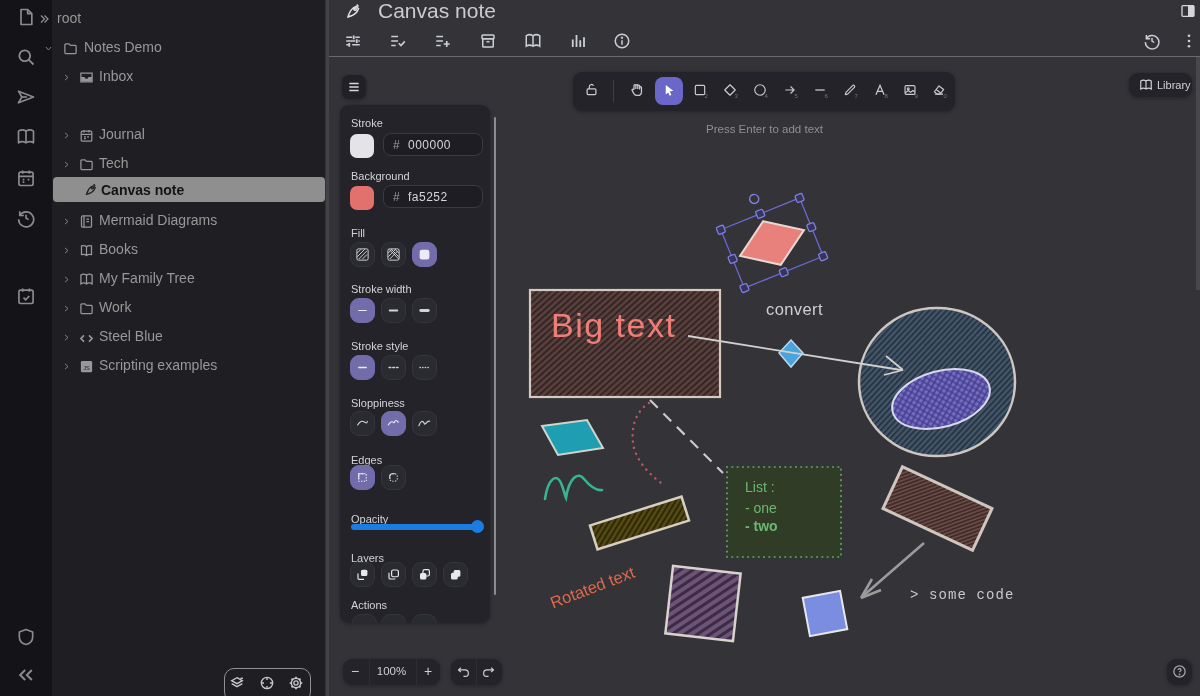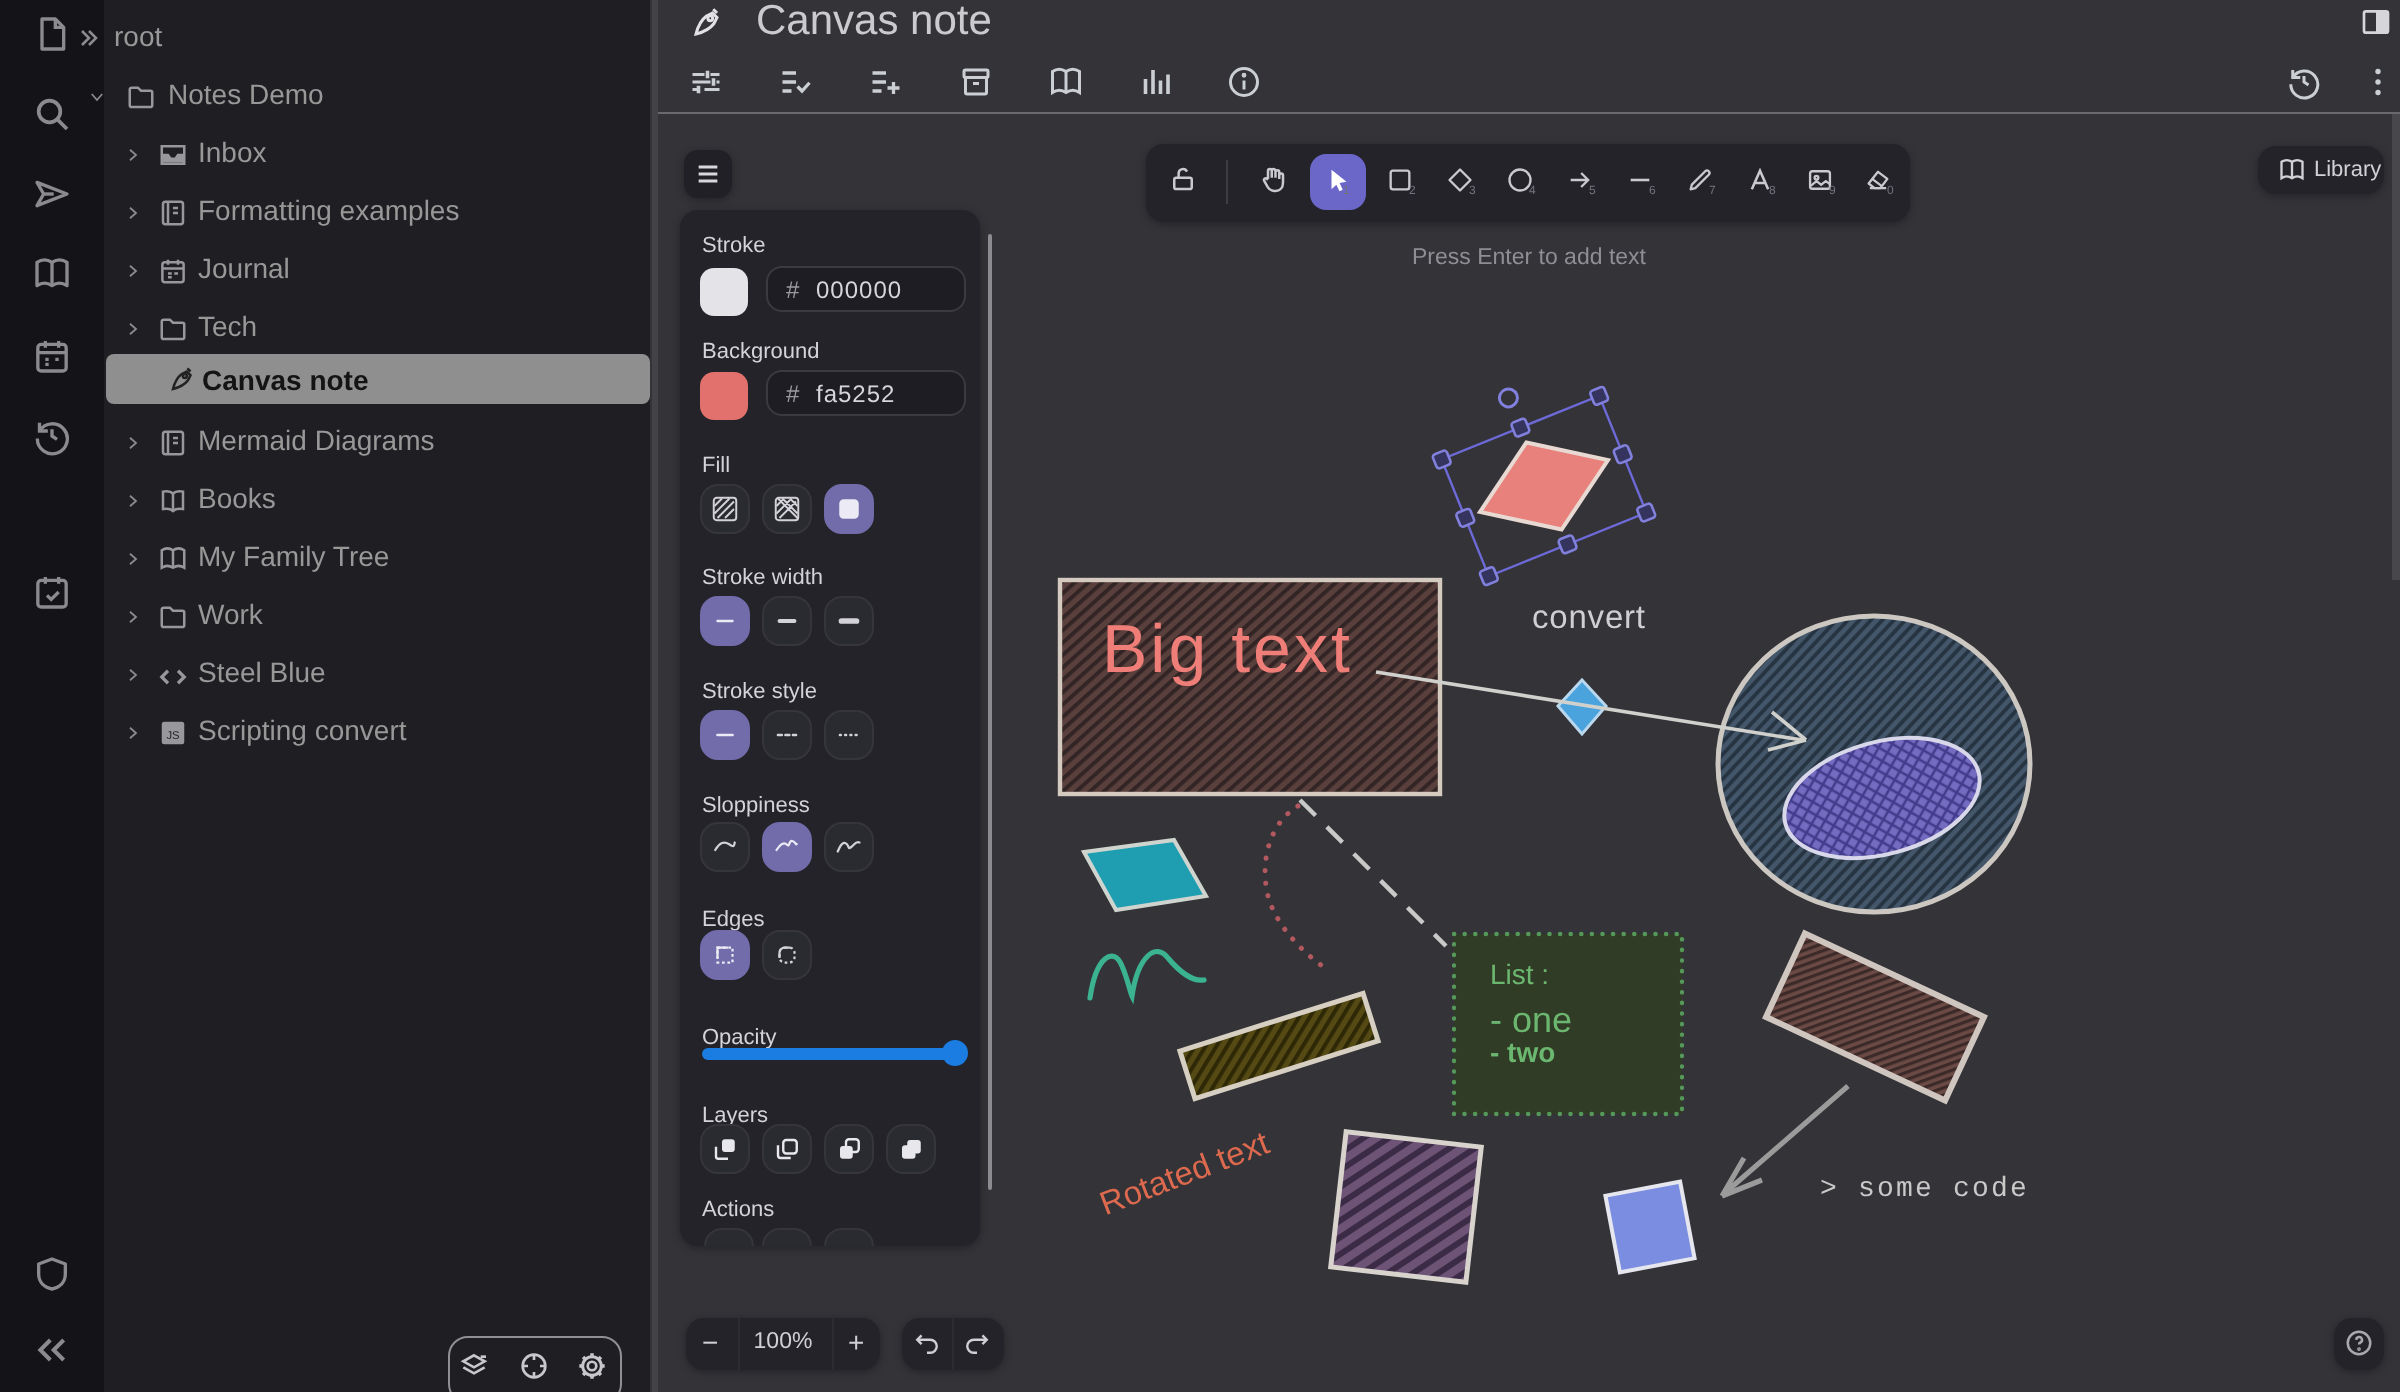--- a/index.html
+++ b/index.html
@@ -98,21 +98,21 @@
         <rect x="38.7" y="-3.75" width="7.5" height="7.5" rx="1.5"></rect>
 <rect x="-46.2" y="27.7" width="7.5" height="7.5" rx="1.5"></rect>
         <rect x="-3.75" y="27.7" width="7.5" height="7.5" rx="1.5"></rect>
         <rect x="38.7" y="27.7" width="7.5" height="7.5" rx="1.5"></rect>
 </g>
 </g>
 </svg>
 <div class="cantext" style="left:551px;top:306px;font-size:34px;letter-spacing:1.5px;color:#f07e78;">Big text</div>
 <div class="cantext" style="left:766px;top:300px;font-size:16.5px;letter-spacing:0.4px;color:#cfcfd3;">convert</div>
 <div class="cantext" style="left:745px;top:479px;font-size:14px;color:#6cb770;">List :</div>
-<div class="cantext" style="left:745px;top:500px;font-size:18px;color:#6cb770;">- one</div>
+<div class="cantext" style="left:745px;top:500px;font-size:14px;color:#6cb770;">- one</div>
 <div class="cantext" style="left:745px;top:518px;font-size:14px;color:#6cb770;font-weight:bold;">- two</div>
 <div class="cantext" style="left:551px;top:594px;font-size:16.5px;color:#dd6a4e;transform:rotate(-21deg);transform-origin:left center;">Rotated text</div>
 <div class="cantext" style="left:910px;top:587px;font-size:14px;letter-spacing:1.1px;color:#c9c9c9;font-family:Liberation Mono, monospace;">&gt; some code</div>
 <div id="topbar">
 <svg style="position:absolute;left:16px;top:2px;width:18px;height:18px;color:#e2e2e6" viewBox="0 0 24 24" fill="none" stroke="currentColor" stroke-width="2">
       <path d="M4 20c1-4 3-9 7-12l4-2 3 3-2 4c-3 4-8 6-12 7z"></path>
       <circle cx="13.5" cy="9.5" r="1.6"></circle>
       <path d="M18 6l-2.5-2.5"></path>
     </svg>
 <div style="position:absolute;left:49px;top:-1px;font-size:21px;color:#cbcbcf;">Canvas note</div>
@@ -220,31 +220,20 @@
 <div class="trow" style="top:64px">
       <svg class="chev" style="left:10px" viewBox="0 0 24 24" fill="none" stroke="currentColor" stroke-width="2.4">
         <path d="M8 5l8 7-8 7"></path>
       </svg>
       <svg class="ticon" style="left:27px" viewBox="0 0 24 24" fill="currentColor">
         <path d="M3 5h18v14H3zM3 12h5l2 3h4l2-3h5" fill="none" stroke="currentColor" stroke-width="2"></path>
         <path d="M3.5 12.5h4.8l2 3h3.4l2-3h4.8v5.5h-17z"></path>
       </svg>
       <span class="txt" style="left:47px">Inbox</span>
     </div>
-<div class="trow" style="top:93px">
-      <svg class="chev" style="left:10px" viewBox="0 0 24 24" fill="none" stroke="currentColor" stroke-width="2.4">
-        <path d="M8 5l8 7-8 7"></path>
-      </svg>
-      <svg class="ticon" style="left:27px" viewBox="0 0 24 24" fill="none" stroke="currentColor" stroke-width="2">
-        <rect x="4" y="3" width="16" height="18" rx="2"></rect>
-        <path d="M8 3v18"></path>
-        <path d="M12 8h4M12 12h4"></path>
-      </svg>
-      <span class="txt" style="left:47px">Formatting examples</span>
-    </div>
 <div class="trow" style="top:122px">
       <svg class="chev" style="left:10px" viewBox="0 0 24 24" fill="none" stroke="currentColor" stroke-width="2.4">
         <path d="M8 5l8 7-8 7"></path>
       </svg>
       <svg class="ticon" style="left:27px" viewBox="0 0 24 24" fill="none" stroke="currentColor" stroke-width="2">
         <rect x="3.5" y="5" width="17" height="16" rx="2"></rect>
         <path d="M8 3v4M16 3v4M3.5 10h17"></path>
         <path d="M8 14h3M13 14h3M8 17h3"></path>
       </svg>
       <span class="txt" style="left:47px">Journal</span>
@@ -316,21 +305,21 @@
       <span class="txt" style="left:47px">Steel Blue</span>
     </div>
 <div class="trow" style="top:353px">
       <svg class="chev" style="left:10px" viewBox="0 0 24 24" fill="none" stroke="currentColor" stroke-width="2.4">
         <path d="M8 5l8 7-8 7"></path>
       </svg>
       <svg class="ticon" style="left:27px" viewBox="0 0 24 24" fill="currentColor">
         <rect x="3" y="3" width="18" height="18" rx="2"></rect>
         <text x="12" y="17" font-size="9" text-anchor="middle" fill="#1f1f23" font-family="Liberation Sans">JS</text>
       </svg>
-      <span class="txt" style="left:47px">Scripting convert</span>
+      <span class="txt" style="left:47px">Scripting examples</span>
     </div>
 <div style="position:absolute;left:172px;top:668px;width:87px;height:34px;border:1.5px solid #8f8f94;border-radius:10px;"></div>
 <svg style="position:absolute;left:177px;top:675px;width:16px;height:16px;color:#c8c8cc" viewBox="0 0 24 24" fill="none" stroke="currentColor" stroke-width="2">
       <path d="M12 4l8 4.5-8 4.5-8-4.5z"></path>
       <path d="M4 13l8 4.5 8-4.5"></path>
       <path d="M17 5h4"></path>
     </svg>
 <svg style="position:absolute;left:207px;top:675px;width:16px;height:16px;color:#c8c8cc" viewBox="0 0 24 24" fill="none" stroke="currentColor" stroke-width="2">
       <circle cx="12" cy="12" r="8.5"></circle>
       <path d="M12 3.5v4M12 16.5v4M3.5 12h4M16.5 12h4"></path>

